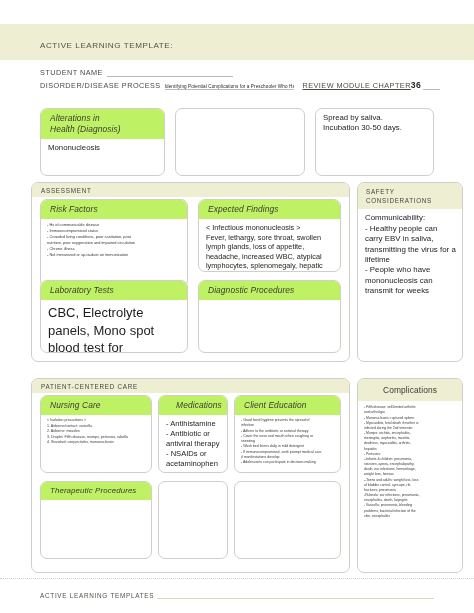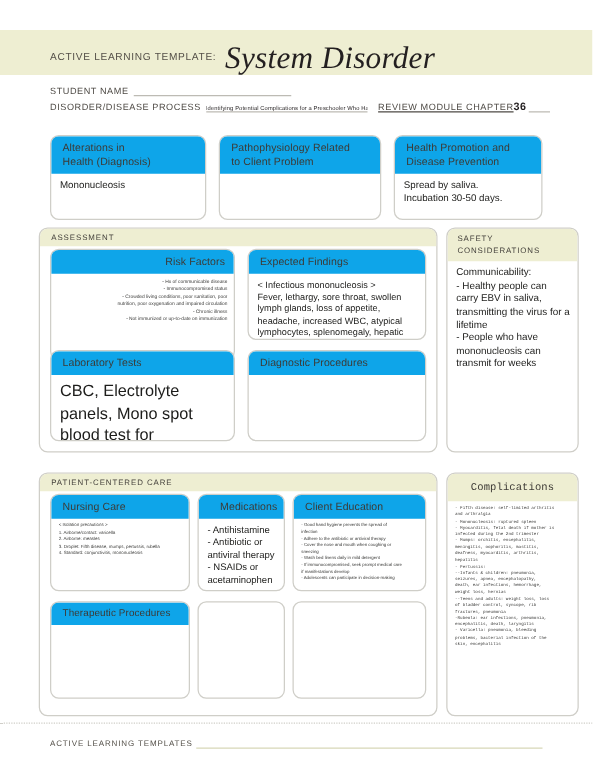--- a/index.html
+++ b/index.html
@@ -107,26 +107,27 @@
 
   
   .card {
     position: absolute;
     background: #ffffff;
     border: 0.8px solid #cfcec8;
     border-radius: 7px;
     overflow: hidden;
   }
   .card-head {
-    background: #0ea5e9;
+    background: #bef264;
     padding: 4px 7px 4px 9px;
     font-size: 8.4px;
     color: #3d3a35;
     line-height: 1.32;
     letter-spacing: 0.1px;
+    font-style: italic;
   }
   .card-body {
     padding: 4px 6px 4px 7px;
     font-size: 7.8px;
     line-height: 1.34;
     color: #1d1d1b;
   }
   .card-body.tiny {
     font-size: 3.9px;
     line-height: 1.55;
@@ -223,21 +224,20 @@
     margin-left: 3px;
     height: 6px;
   }
 </style>
 </head>
 <body>
 
 <div class="banner">
   <div class="banner-inner">
     <span class="alt-label">ACTIVE LEARNING TEMPLATE:</span>
-    <span class="alt-title">System Disorder</span>
   </div>
 </div>
 
 <div class="meta">
   <div class="meta-row">
     <span class="meta-lbl">STUDENT NAME</span>
     <span class="meta-rule short"></span>
   </div>
   <div class="meta-row">
     <span class="meta-lbl">DISORDER/DISEASE PROCESS</span>
@@ -248,37 +248,33 @@
   </div>
 </div>
 
 <div class="card" style="left:40px; top:108px; width:125px; height:68px;">
   <div class="card-head" style="white-space:pre-line;">Alterations in
 Health (Diagnosis)</div>
   <div class="card-body" style="white-space:pre-line;">Mononucleosis</div>
 </div>
 
 <div class="card" style="left:175px; top:108px; width:130px; height:68px;">
-  <div class="card-head" style="white-space:pre-line;">Pathophysiology Related
-to Client Problem</div>
   <div class="card-body" style="white-space:pre-line;"></div>
 </div>
 
 <div class="card" style="left:315px; top:108px; width:119px; height:68px;">
-  <div class="card-head" style="white-space:pre-line;">Health Promotion and
-Disease Prevention</div>
   <div class="card-body" style="white-space:pre-line;">Spread by saliva.
 Incubation 30-50 days.</div>
 </div>
 
 <div class="section" style="left:31px; top:182px; width:319px; height:180px;">
   <div class="section-head">ASSESSMENT</div>
 </div>
 
-<div class="card" style="left:40px; top:199px; width:148px; height:89px;text-align:right;">
+<div class="card" style="left:40px; top:199px; width:148px; height:89px;">
   <div class="card-head">Risk Factors</div>
   <div class="card-body tiny">
     <div>- Hx of communicable disease</div>
     <div>- Immunocompromised status</div>
     <div>- Crowded living conditions, poor sanitation, poor</div>
     <div>nutrition, poor oxygenation and impaired circulation</div>
     <div>- Chronic illness</div>
     <div>- Not immunized or up-to-date on immunization</div>
   </div>
 </div>
@@ -350,21 +346,21 @@
 </div>
 
 <div class="card" style="left:158px; top:481px; width:70px; height:78px;">
   <div class="card-body"></div>
 </div>
 
 <div class="card" style="left:234px; top:481px; width:107px; height:78px;">
   <div class="card-body" style="white-space:pre-line;"></div>
 </div>
 
-<div class="rail" style="left:357px; top:378px; width:106px; height:195px;font-family:Liberation Mono, monospace;">
+<div class="rail" style="left:357px; top:378px; width:106px; height:195px;">
   <div class="rail-head center">Complications</div>
   <div class="rail-body xtiny">
     <div>- Fifth disease: self-limited arthritis</div>
     <div>and arthralgia</div>
     <div>- Mononucleosis: ruptured spleen</div>
     <div>- Myocarditis, fetal death if mother is</div>
     <div>infected during the 2nd trimester</div>
     <div>- Mumps: orchitis, encephalitis,</div>
     <div>meningitis, oophoritis, mastitis,</div>
     <div>deafness, myocarditis, arthritis,</div>

